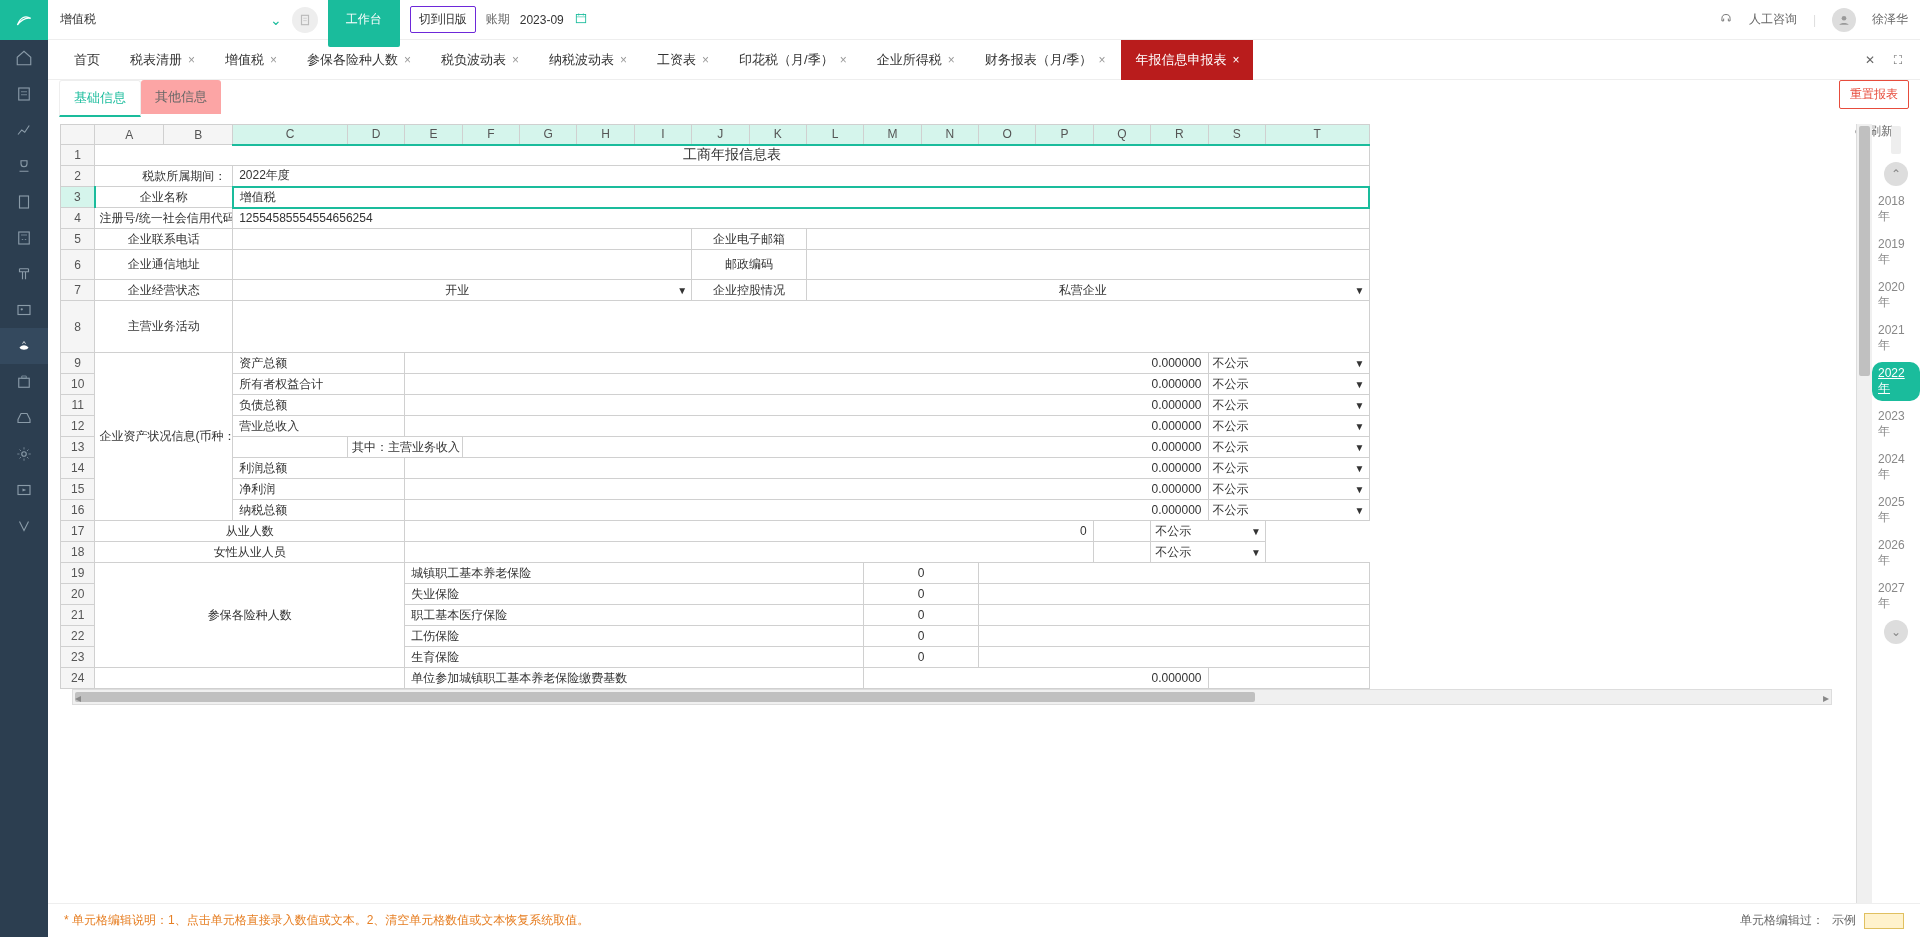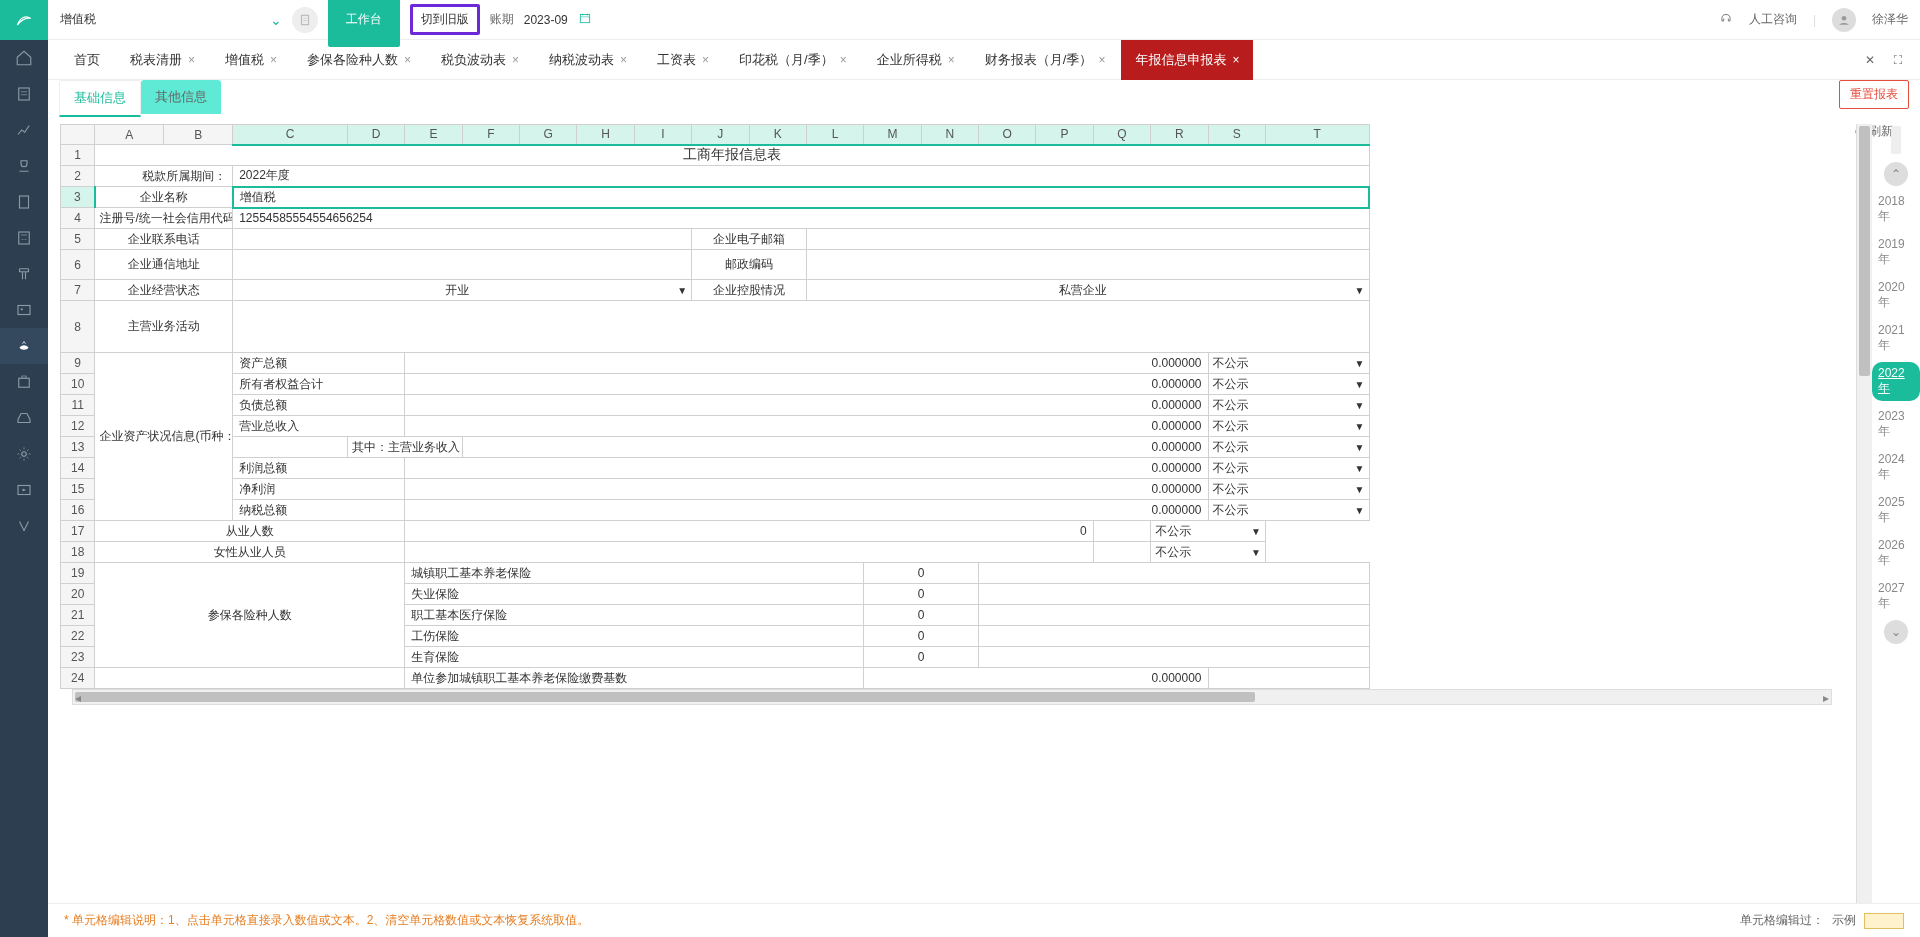--- a/index.html
+++ b/index.html
@@ -9,35 +9,35 @@
 .sidebar-logo { width: 48px; height: 40px; background: #1abc9c; display: flex; align-items: center; justify-content: center; color: #fff; }
 .sidebar-item { width: 48px; height: 36px; display: flex; align-items: center; justify-content: center; color: #8a9ba8; cursor: pointer; }
 .sidebar-item.active { color: #fff; background: #34495e; }
 .sidebar-item svg { width: 18px; height: 18px; }
 .main { flex: 1; display: flex; flex-direction: column; overflow: hidden; }
 .topbar { height: 40px; display: flex; align-items: center; padding: 0 12px; border-bottom: 1px solid #eee; gap: 10px; }
 .company-sel { display: flex; align-items: center; gap: 8px; min-width: 200px; color: #333; }
 .chev-down { color: #1abc9c; font-size: 14px; }
 .doc-icon-btn { width: 26px; height: 26px; border-radius: 50%; background: #eee; display: flex; align-items: center; justify-content: center; color: #bbb; }
 .btn-primary { background: #1abc9c; color: #fff; border: none; padding: 19px 18px; border-radius: 2px; cursor: pointer; font-size: 12px; }
-.btn-outline { background: #fff; color: #333; border: 3px solid #6d28d9; padding: 4px 8px; border-radius: 2px; cursor: pointer; font-size: 12px; }
+.btn-outline { background: #fff; color: #333; border: 1px solid #6d28d9; padding: 4px 8px; border-radius: 2px; cursor: pointer; font-size: 12px; }
 .period-label { color: #666; }
 .period-val { color: #333; }
 .cal-icon { color: #1abc9c; }
 .topbar-right { margin-left: auto; display: flex; align-items: center; gap: 16px; color: #666; }
 .avatar { width: 24px; height: 24px; border-radius: 50%; background: #ddd; display: flex; align-items: center; justify-content: center; color: #999; }
 .tabrow { height: 40px; display: flex; align-items: center; border-bottom: 1px solid #eee; padding: 0 12px; gap: 2px; }
 .tab { padding: 0 14px; height: 40px; display: flex; align-items: center; gap: 6px; cursor: pointer; color: #333; font-size: 13px; }
 .tab.active { background: #b91c1c; color: #fff; }
 .tab .close { color: #999; font-size: 12px; }
 .tab.active .close { color: #fff; }
 .tabrow-actions { margin-left: auto; display: flex; gap: 8px; color: #666; }
 .tabrow-actions .ico { width: 20px; height: 20px; display: flex; align-items: center; justify-content: center; cursor: pointer; }
 .subtabs { height: 44px; display: flex; align-items: flex-start; padding: 0 11px; gap: 0; }
-.subtab { padding: 8px 14px; background: #5eead4; cursor: pointer; color: #666; font-size: 13px; border-radius: 3px 3px 0 0; }
+.subtab { padding: 8px 14px; background: #fca5a5; cursor: pointer; color: #666; font-size: 13px; border-radius: 3px 3px 0 0; }
 .subtab.active { background: #fff; color: #1abc9c; border: 1px solid #eee; border-bottom: 2px solid #1abc9c; }
 .subtabs-right { margin-left: auto; display: flex; gap: 14px; align-items: center; flex-direction: column; }
 .btn-danger-outline { border: 1px solid #e74c3c; color: #e74c3c; background: #fff; padding: 5px 10px; border-radius: 2px; cursor: pointer; font-size: 12px; }
 .refresh { color: #666; cursor: pointer; display: flex; align-items: center; gap: 4px; }
 .sheet-area { flex: 1; display: flex; overflow: hidden; position: relative; }
 .sheet-wrap { flex: 1; overflow: hidden; position: relative; padding: 0 12px; }
 .sheet { border-collapse: collapse; table-layout: fixed; width: 1310px; }
 .sheet th, .sheet td { border: 1px solid #d0d0d0; height: 21px; font-size: 12px; text-align: center; padding: 0 4px; overflow: hidden; white-space: nowrap; }
 .colhdr th { background: #f5f5f5; font-weight: normal; color: #555; height: 20px; }
 .colhdr th.active { background: #d5f5ec; border-bottom: 2px solid #1abc9c; }

